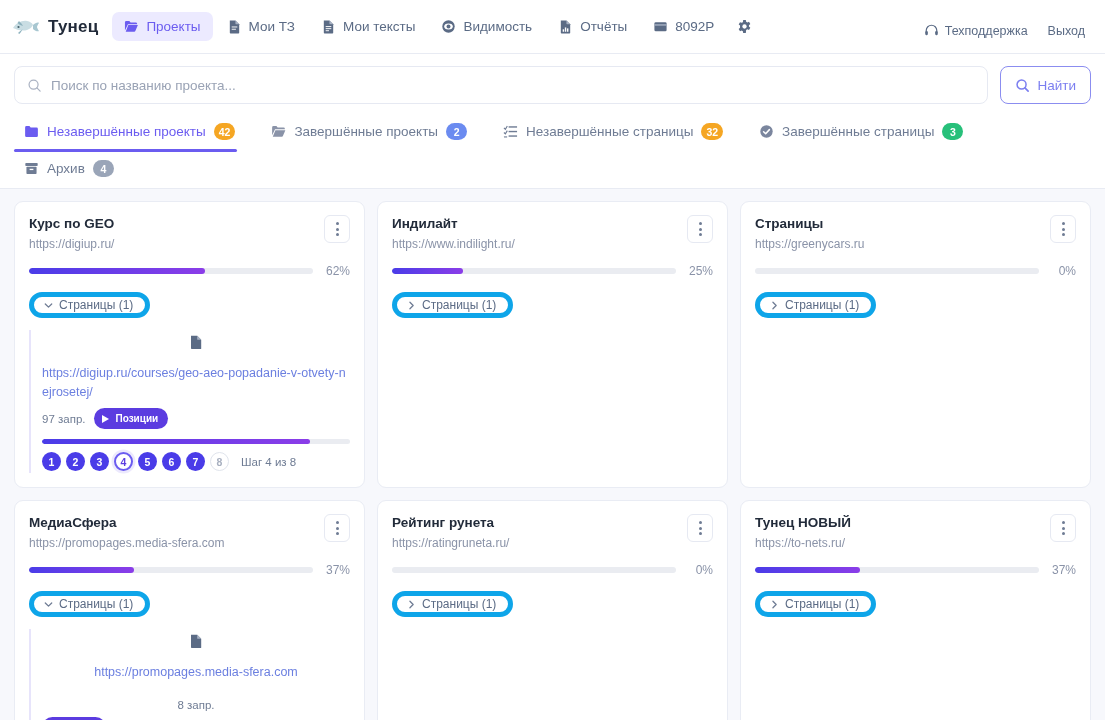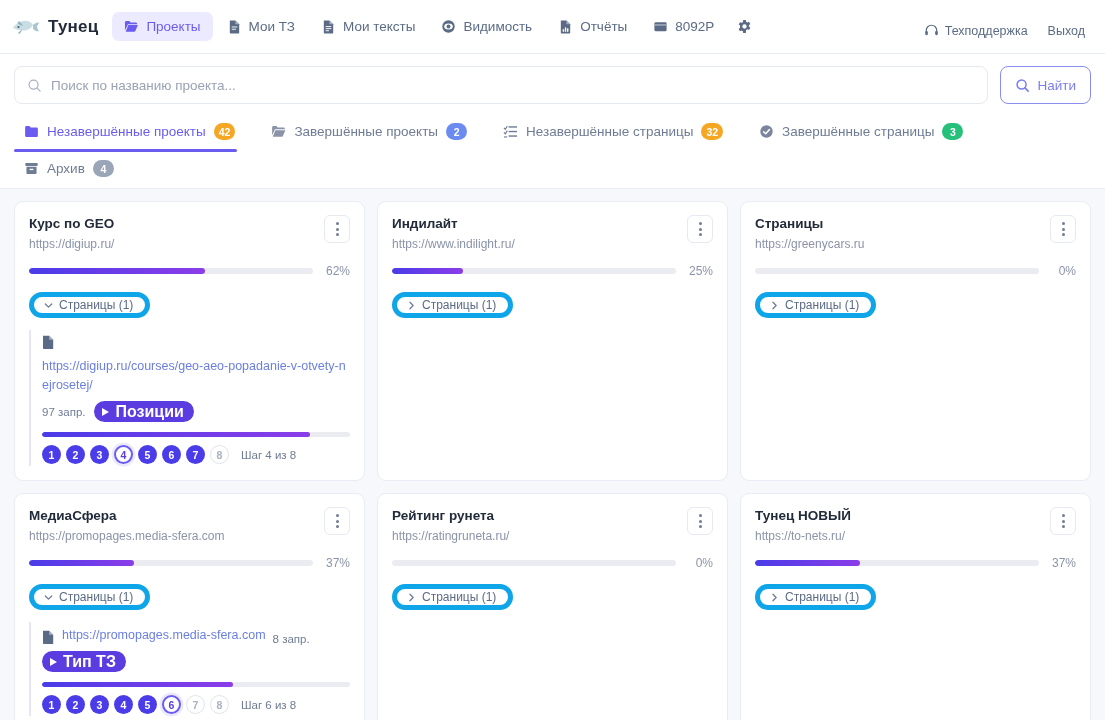--- a/index.html
+++ b/index.html
@@ -166,32 +166,32 @@
     cursor: pointer;
   }
   .chev { width: 11px; height: 11px; display: block; }
 
   
   .page-block {
     margin-top: 12px;
     border-left: 2px solid #e7e4fb;
     padding: 4px 0 2px 11px;
   }
-  .page-doc-row { display: flex; align-items: flex-end; gap: 7px; flex-wrap: wrap; }
+  .page-doc-row { display: flex; align-items: center; gap: 14px; flex-wrap: wrap; flex-direction: column; }
   .doc-icon { width: 13px; height: 15px; display: block; flex: 0 0 auto; margin-top: 1px; }
   .page-link { font-size: 12.5px; color: #6b7fe0; line-height: 19px; word-break: break-all; cursor: pointer; }
   .page-meta-row { display: flex; align-items: center; gap: 9px; margin-top: 6px; flex-wrap: wrap; }
   .req-count { font-size: 11.5px; color: #6f7c94; }
   .chip {
     display: inline-flex; align-items: center; gap: 6px;
     height: 21px; padding: 0 10px 0 8px;
     border-radius: 11px;
     background: #5b3ce0;
     color: #fff;
-    font-size: 16px;
+    font-size: 10px;
     font-weight: bold;
     cursor: pointer;
   }
   .play { width: 0; height: 0; border-left: 7px solid #fff; border-top: 4.5px solid transparent; border-bottom: 4.5px solid transparent; }
   .step-track { height: 5px; border-radius: 3px; background: #eaecf1; margin-top: 10px; overflow: hidden; }
   .step-fill { height: 100%; border-radius: 3px; background: linear-gradient(90deg, #4a3ce8 0%, #8b3de8 100%); }
   .steps-row { display: flex; align-items: center; gap: 5px; margin-top: 8px; }
   .step {
     width: 19px; height: 19px; border-radius: 50%;
     font-size: 10.5px; font-weight: bold;

